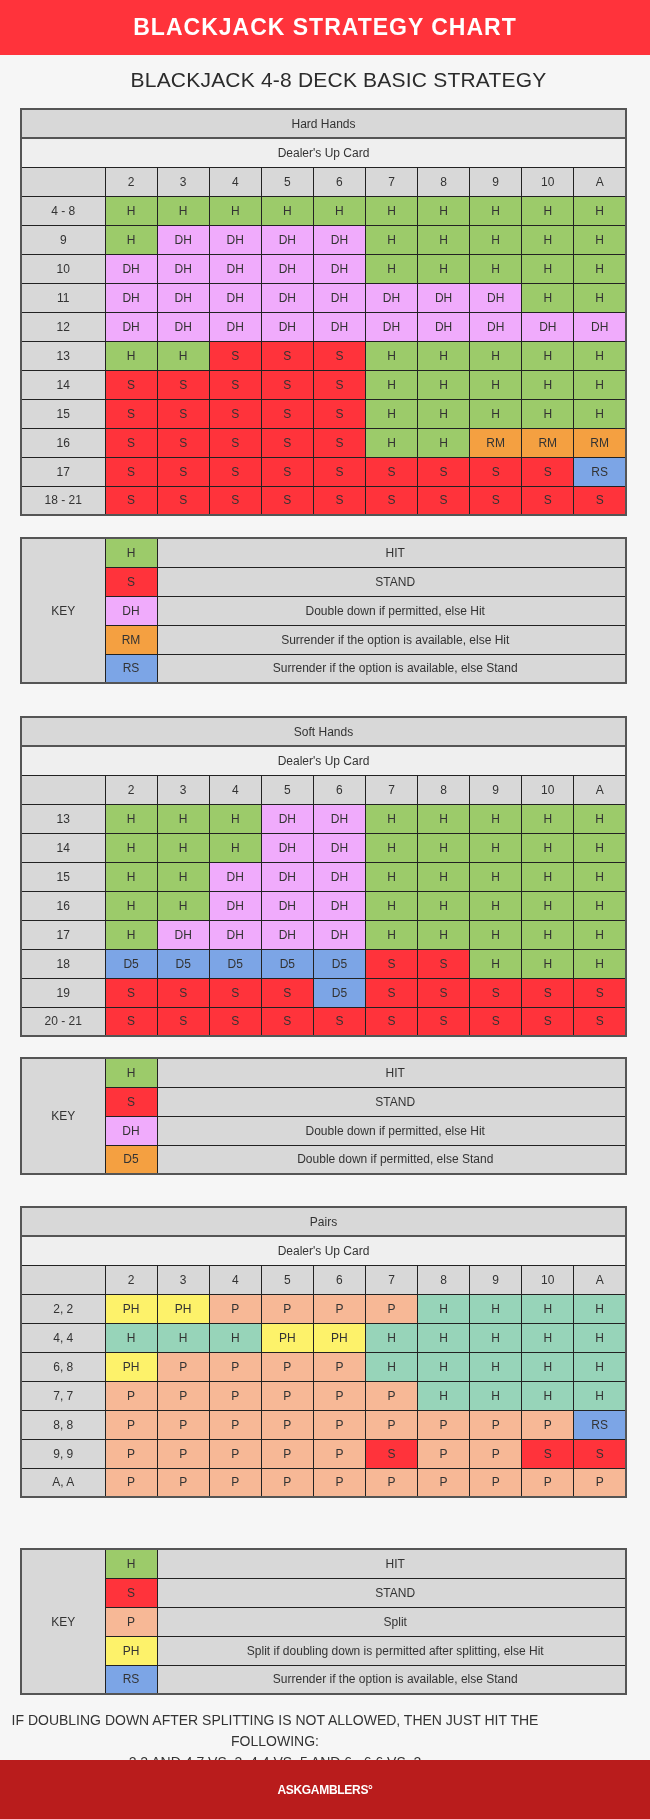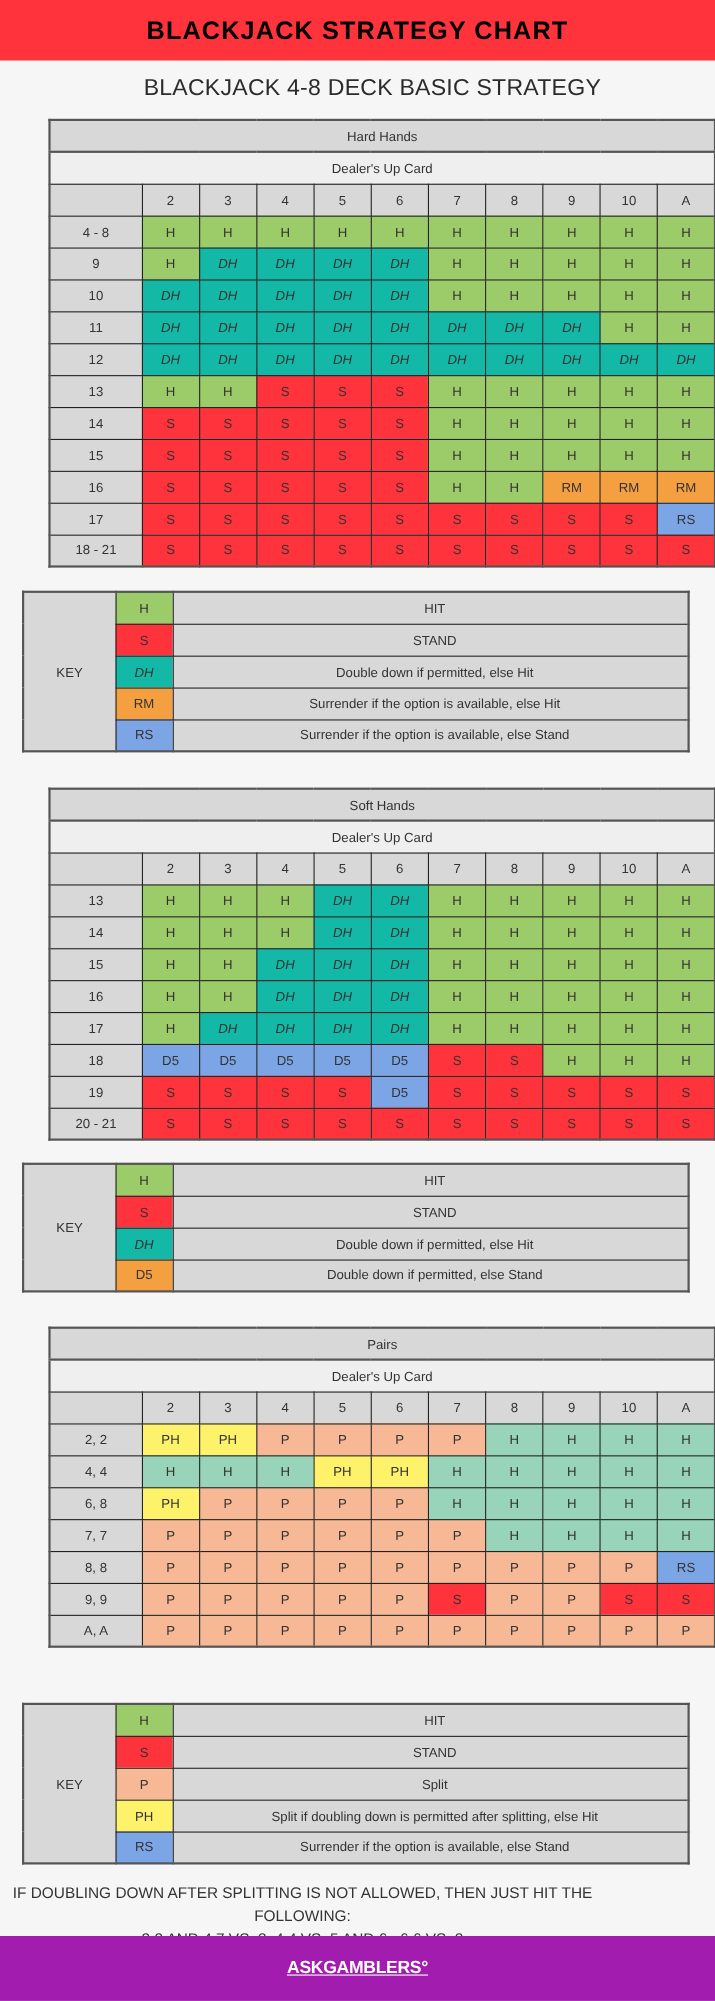--- a/index.html
+++ b/index.html
@@ -1,47 +1,47 @@
 <!DOCTYPE html>
 <html><head>
 <meta charset="utf-8">
 <style>
   * { box-sizing: border-box; margin: 0; padding: 0; }
   html, body { width: 650px; height: 1819px; background: #f6f6f6; overflow: hidden; }
   body { font-family: "Liberation Sans", "DejaVu Sans", sans-serif; color: #333; position: relative; }
-  .topbar { position: absolute; left: 0; top: 0; width: 650px; height: 55px; background: #ff333b; color: #000000;
+  .topbar { position: absolute; left: 0; top: 0; width: 650px; height: 55px; background: #ff333b; color: #ffffff;
     display: flex; align-items: center; justify-content: center; font-size: 23px; font-weight: bold; letter-spacing: 1px; }
   .subtitle { position: absolute; left: 0; top: 68px; width: 650px; text-align: center; font-size: 21px; color: #2b2b2b; letter-spacing: 0.2px; padding-left: 27px; }
-  table.grid { position: absolute; left: 20px; width: 607px; border-collapse: collapse; table-layout: fixed; border: 2px solid #555; margin-left: 24px; }
+  table.grid { position: absolute; left: 20px; width: 607px; border-collapse: collapse; table-layout: fixed; border: 2px solid #555; }
   table.grid td { border: 1px solid #222; text-align: center; font-size: 12px; color: #333; height: 29px; padding: 0; }
   table.grid col.lab { width: 84px; }
   td.section { background: #d8d8d8; border-bottom: 2px solid #555 !important; }
   td.dealer { background: #efefef; }
   td.hdr { background: #d8d8d8; }
   td.rowlab { background: #d8d8d8; }
   .c-H { background: #9ccb6a; }
   .c-S { background: #ff333b; }
-  .c-DH { background: #14b8a6; font-style: italic; }
+  .c-DH { background: #f0abfc; }
   .c-RM { background: #f4a041; }
   .c-RS { background: #7ca5e6; }
   .c-D5 { background: #7ca5e6; }
   .c-P { background: #f7b896; }
   .c-PH { background: #fdf26a; }
   .p-H { background: #97d4b9; }
   table.key { position: absolute; left: 20px; width: 607px; border-collapse: collapse; table-layout: fixed; border: 2px solid #555; }
   table.key td { border: 1px solid #222; font-size: 12px; color: #333; height: 29px; padding: 0; }
   table.key col.lab { width: 84px; }
   table.key col.code { width: 52px; }
   table.key td.keylab { background: #d8d8d8; text-align: center; }
   table.key td.code { text-align: center; }
   table.key td.desc { background: #d8d8d8; padding-left: 8px; text-align: center; }
   .k-D5 { background: #f4a041; }
   .note { position: absolute; left: 0; top: 1710px; width: 550px; text-align: center; font-size: 14px; line-height: 21px; color: #333; }
-  .footer { position: absolute; left: 0; top: 1760px; width: 650px; height: 59px; background: #a21caf; color: #fff;
-    display: flex; align-items: center; justify-content: center; font-size: 16px; font-weight: bold; letter-spacing: -0.3px; text-decoration: underline; }
+  .footer { position: absolute; left: 0; top: 1760px; width: 650px; height: 59px; background: #b91c1c; color: #fff;
+    display: flex; align-items: center; justify-content: center; font-size: 12px; font-weight: bold; letter-spacing: -0.3px; }
 </style>
 </head>
 <body>
 
 <div class="topbar">
   <span>BLACKJACK STRATEGY CHART</span>
 </div>
 <div class="subtitle">BLACKJACK 4-8 DECK BASIC STRATEGY</div>
 
 <table class="grid" id="hard-table" style="top:108px">

